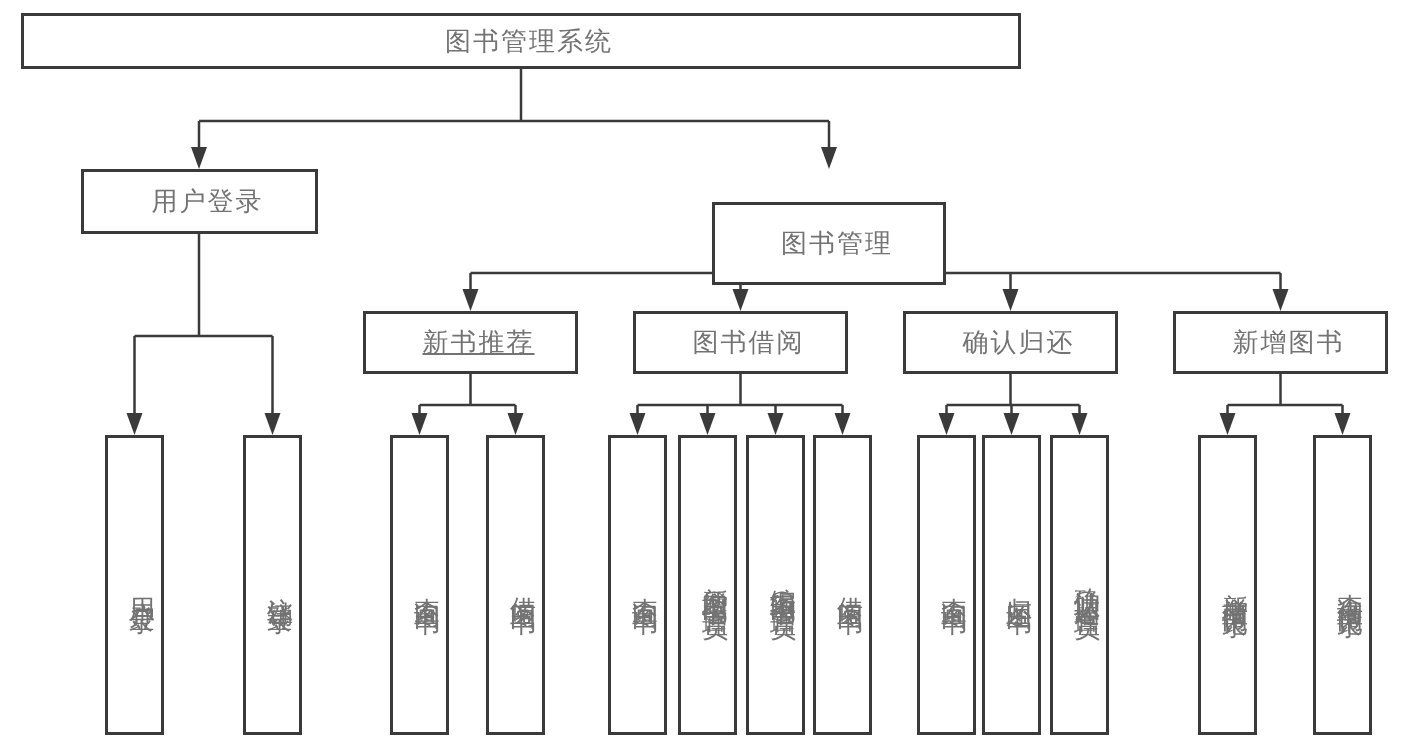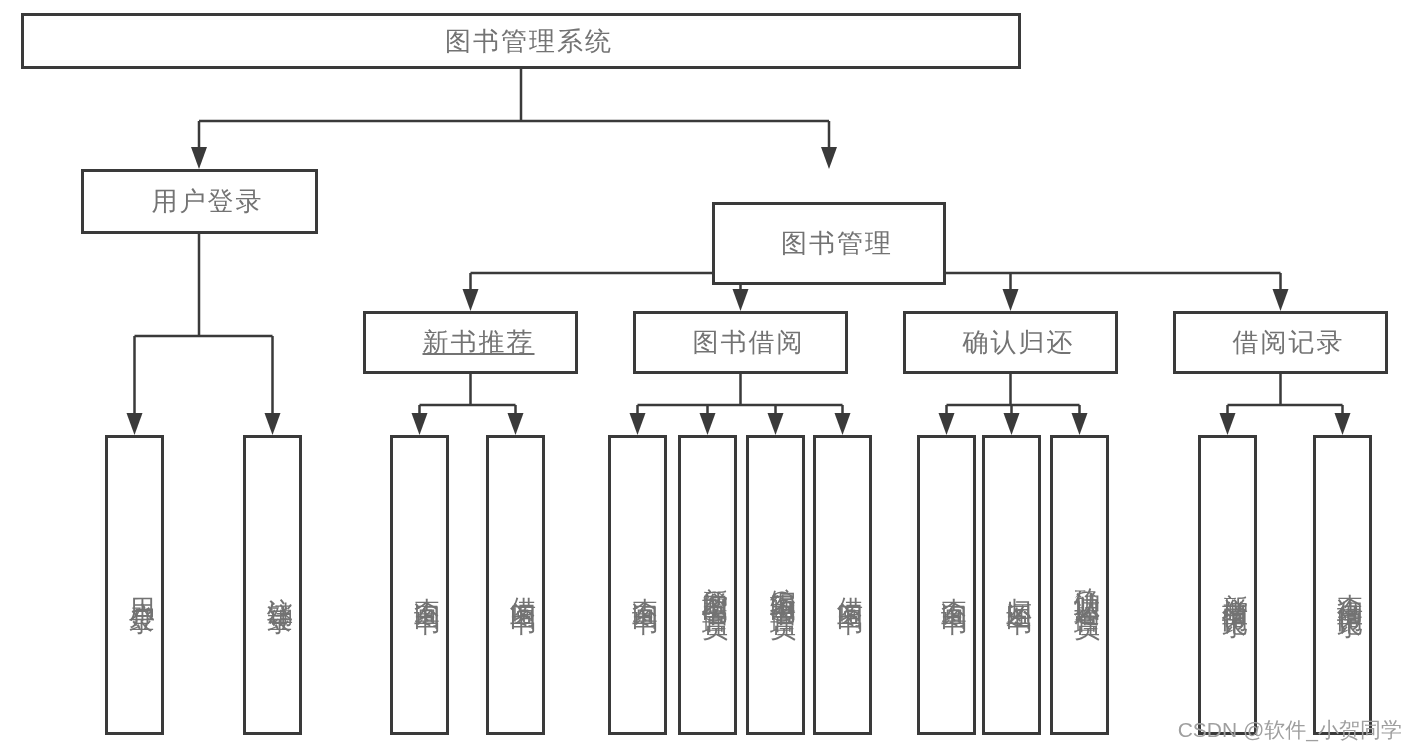--- a/index.html
+++ b/index.html
@@ -136,21 +136,21 @@
   <div class="box n-l3a">
     <span class="hlabel">新书推荐</span>
   </div>
   <div class="box n-l3b">
     <span class="hlabel">图书借阅</span>
   </div>
   <div class="box n-l3c">
     <span class="hlabel">确认归还</span>
   </div>
   <div class="box n-l3d">
-    <span class="hlabel">借阅记录</span>
+    <span class="hlabel">新增图书</span>
   </div>
 
   <div class="box leaf lf-1">
     <span class="vlabel">用户登录</span>
   </div>
   <div class="box leaf lf-2">
     <span class="vlabel">注销登录</span>
   </div>
 
   <div class="box leaf lf-3">
@@ -183,15 +183,14 @@
     <span class="vlabel">确认归还（管理员）</span>
   </div>
 
   <div class="box leaf lf-12">
     <span class="vlabel">新增借阅记录</span>
   </div>
   <div class="box leaf lf-13">
     <span class="vlabel">查询借阅记录</span>
   </div>
 
-  <div class="watermark">CSDN @软件_小贺同学</div>
 
 </div>
 
 </body></html>

